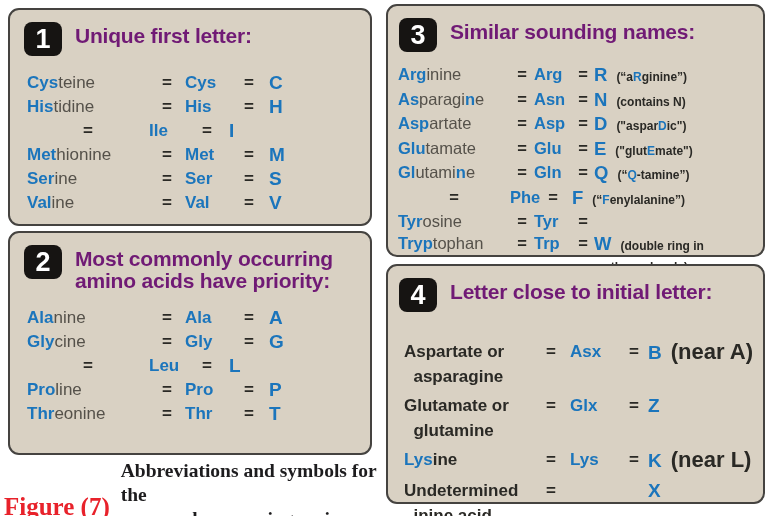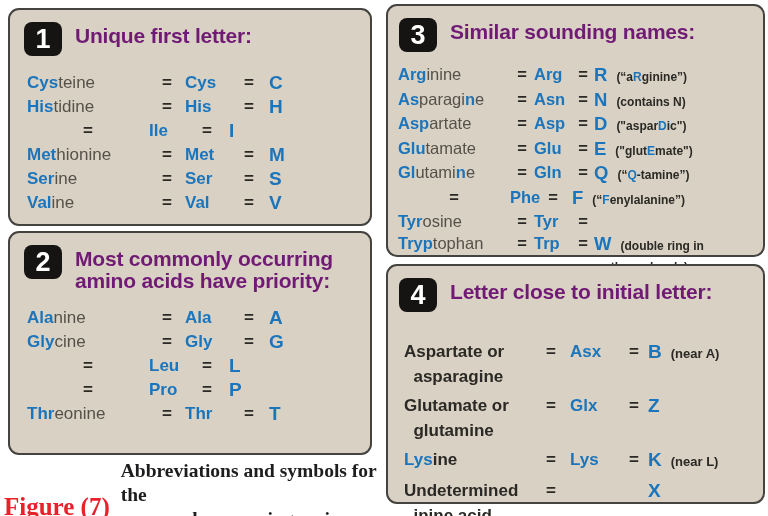--- a/index.html
+++ b/index.html
@@ -36,21 +36,21 @@
   .name{white-space:pre-wrap;}
   .sb{color:#1b75bc;font-weight:700;}
   .sg{color:#55514a;font-weight:400;}
   .sd{color:#2a2925;font-weight:700;}
   .eq{color:#2a2925;font-weight:700;text-align:center;}
   .abbr{color:#1b75bc;font-weight:700;}
   .sym{color:#1b75bc;font-weight:700;font-size:19px;margin-right:9px;}
   .p3 .sym{font-size:18.5px;}
   .note{color:#2a2925;font-weight:700;white-space:pre-wrap;font-size:16px;}
   .p3 .note{font-size:12px;}
-  .p4 .note{font-size:13px;}
+  .p4 .note{font-size:22px;}
 
   .caption{position:absolute;left:4px;top:459px;width:376px;display:flex;align-items:center;gap:11px;}
   .figlabel{font-family:"Liberation Serif",serif;color:#e8222b;font-weight:700;font-size:25px;white-space:nowrap;}
   .figtext{font-family:"Liberation Serif",serif;color:#1d1c1e;font-weight:700;font-size:19.5px;line-height:1.22;white-space:pre-line;}
 </style>
 </head>
 <body>
 
 <div class="page">
 
@@ -125,20 +125,21 @@
           <span class="cell eq">=</span>
           <span class="cell last"><span class="sym">G</span></span>
         </div>
         <div class="row">
           <span class="cell eq">=</span>
           <span class="cell abbr">Leu</span>
           <span class="cell eq">=</span>
           <span class="cell last"><span class="sym">L</span></span>
         </div>
         <div class="row">
+          <span class="cell name"><span class="sb">Pro</span><span class="sg">line</span></span>
           <span class="cell eq">=</span>
           <span class="cell abbr">Pro</span>
           <span class="cell eq">=</span>
           <span class="cell last"><span class="sym">P</span></span>
         </div>
         <div class="row">
           <span class="cell name"><span class="sb">Thr</span><span class="sg">eonine</span></span>
           <span class="cell eq">=</span>
           <span class="cell abbr">Thr</span>
           <span class="cell eq">=</span>

